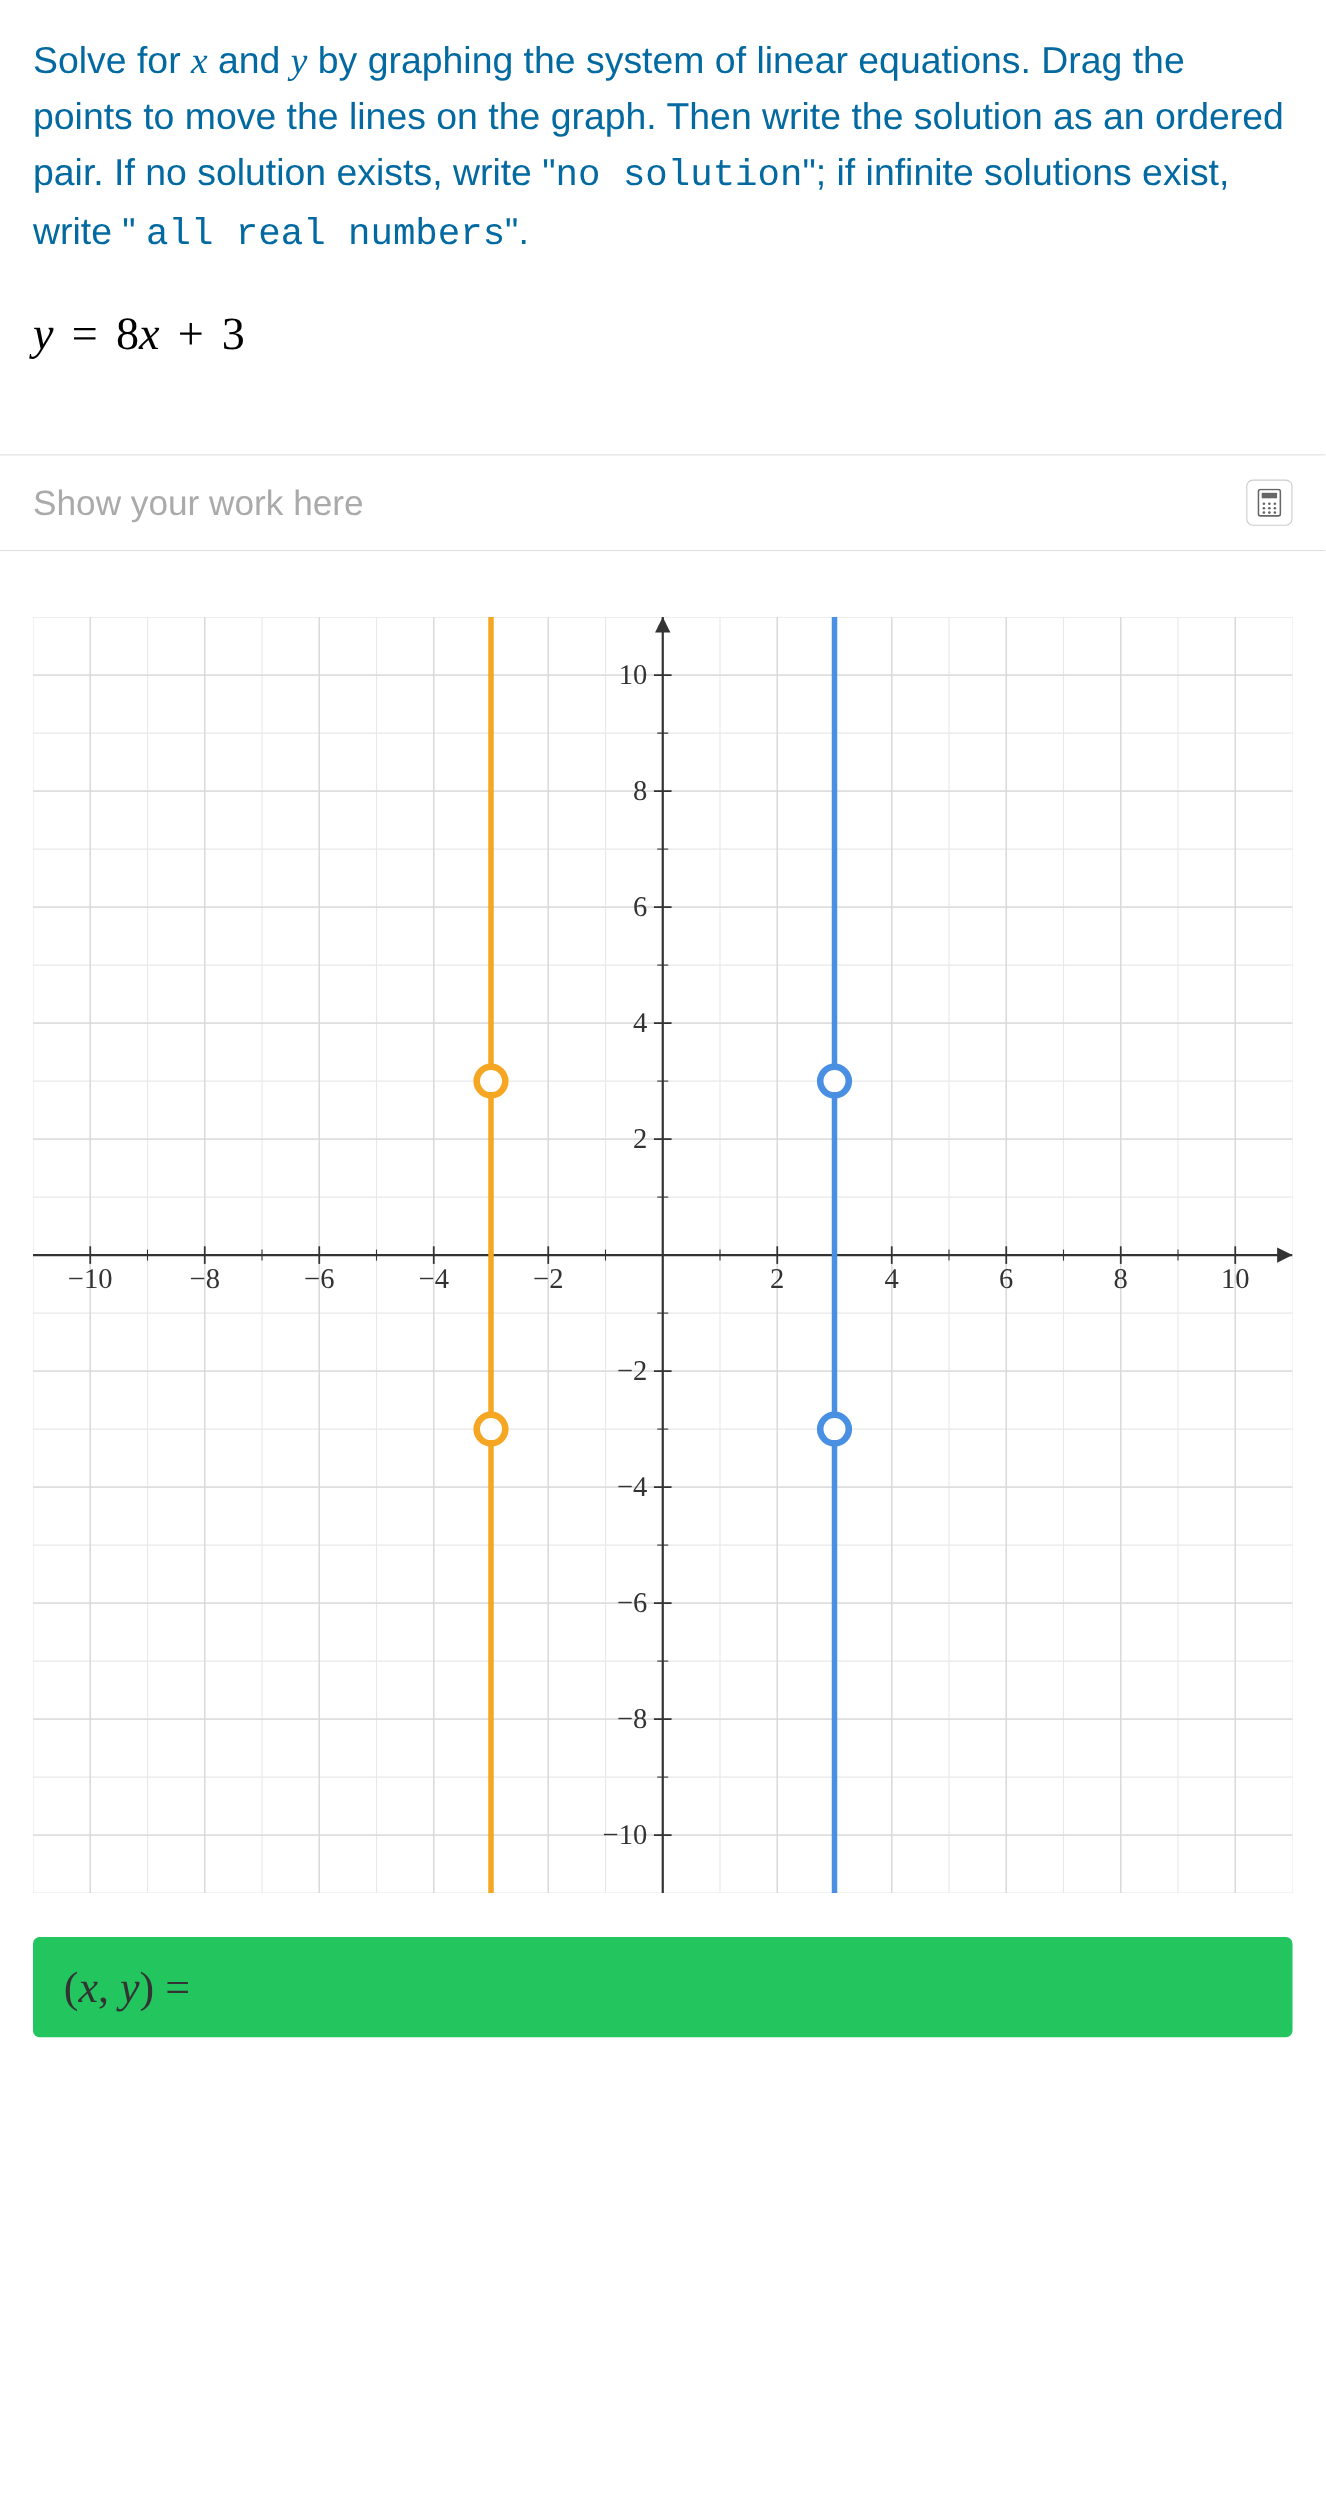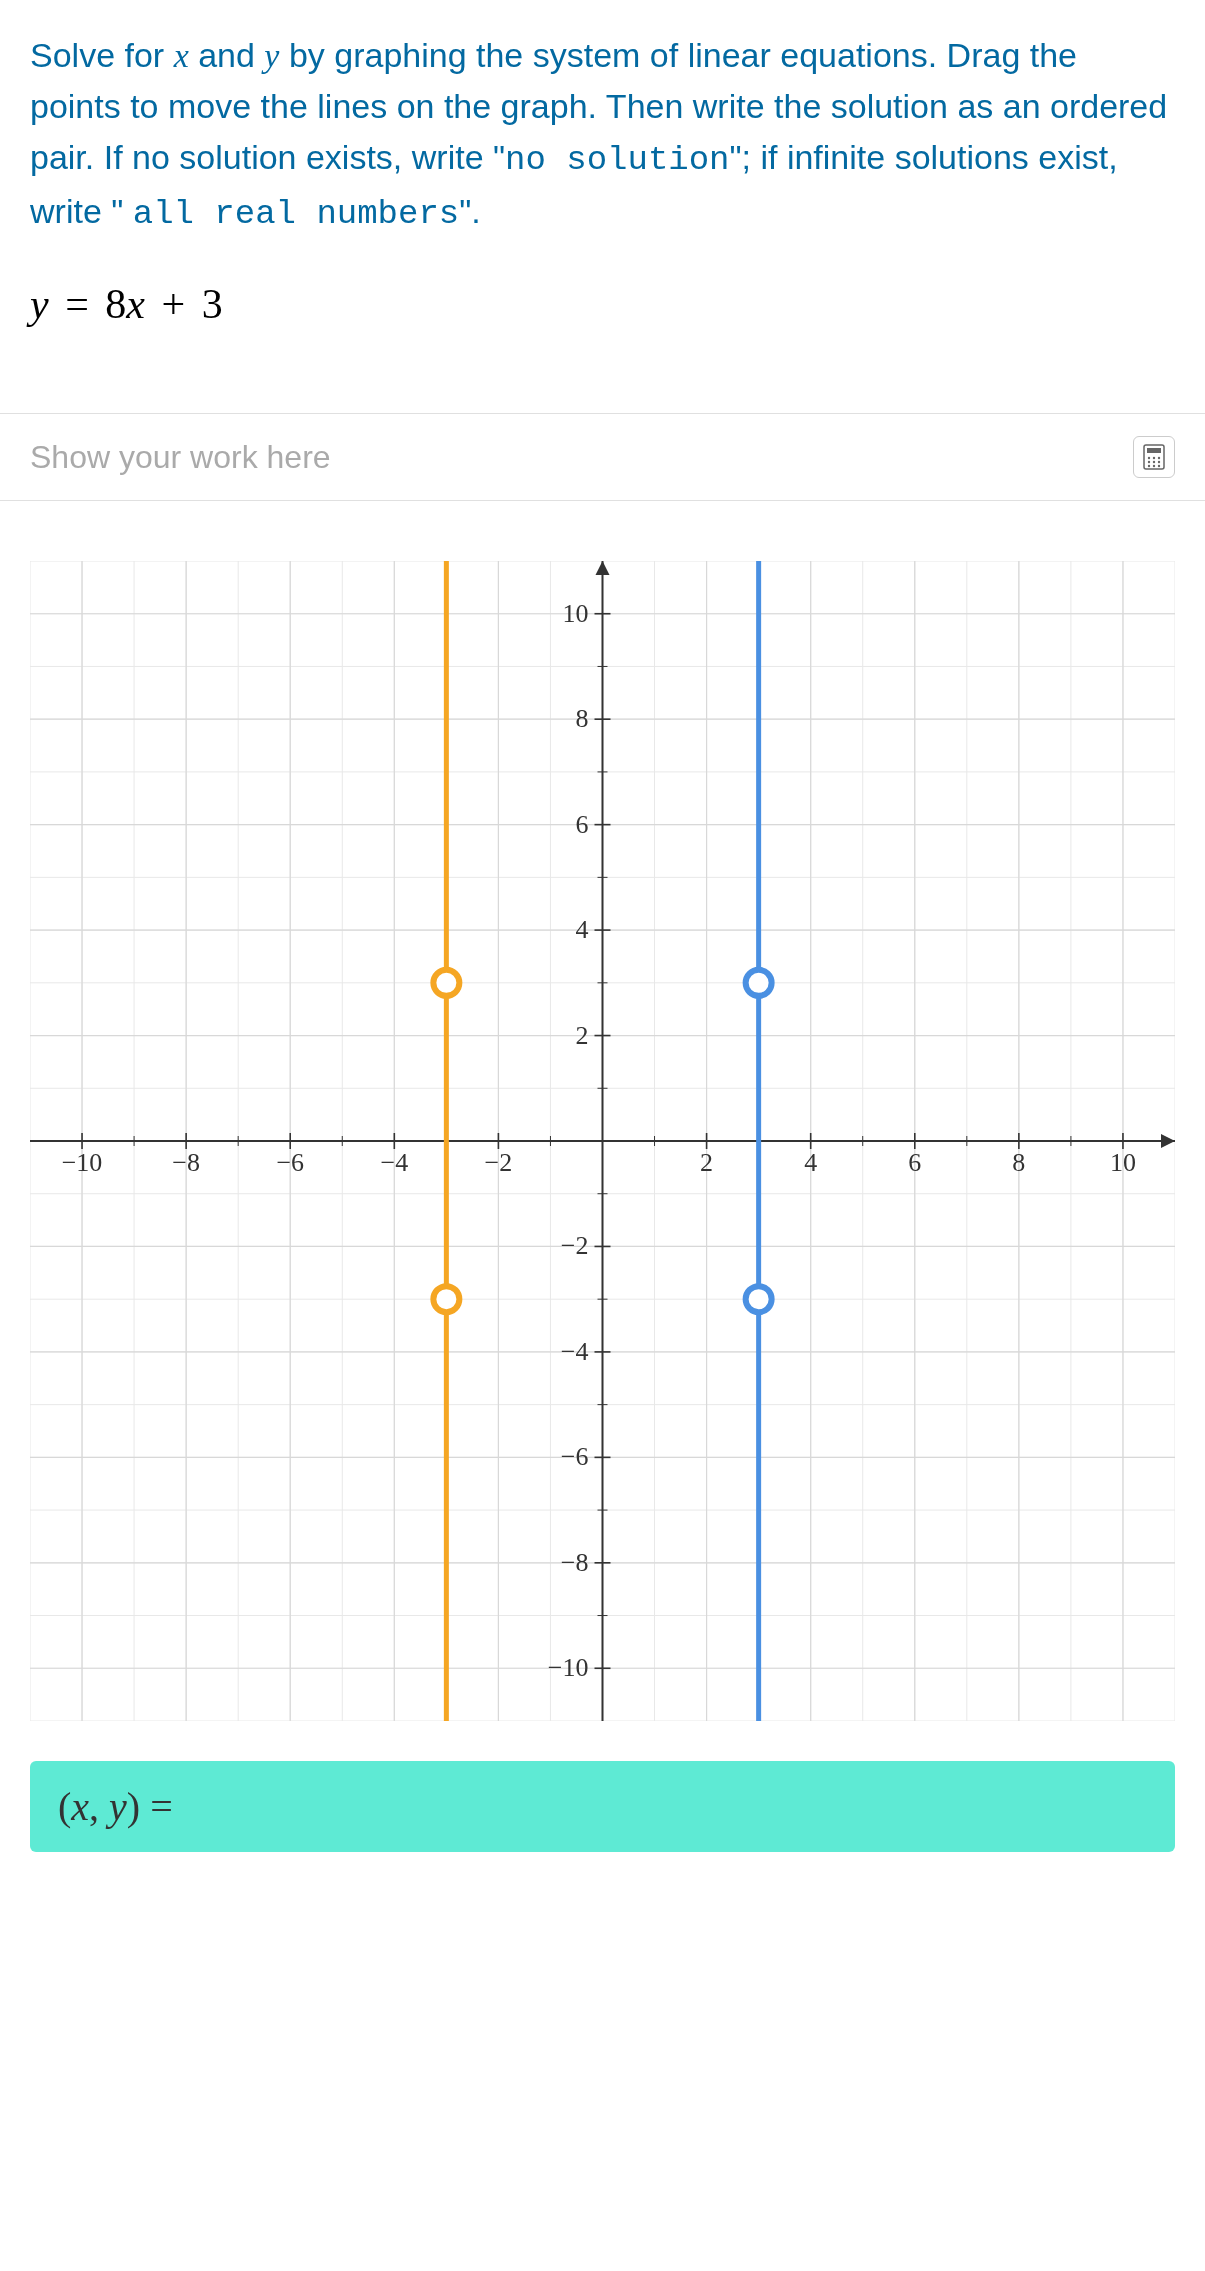--- a/index.html
+++ b/index.html
@@ -11,21 +11,21 @@
   .equations { padding: 20px 30px 40px 30px; }
   .equation { font-family: 'Times New Roman', serif; font-size: 42px; font-style: italic; color: #000; margin-bottom: 45px; }
   .equation .num { font-style: normal; }
   .equation .op { font-style: normal; padding: 0 6px; }
   .work-area { border-top: 1px solid #e0e0e0; border-bottom: 1px solid #e0e0e0; padding: 22px 30px; display: flex; justify-content: space-between; align-items: center; }
   .work-placeholder { color: #aaa; font-size: 32px; font-weight: 400; }
   .calc-button { width: 42px; height: 42px; border: 1px solid #ccc; border-radius: 6px; background: #fff; display: flex; align-items: center; justify-content: center; cursor: pointer; }
   .graph-section { padding: 60px 30px 20px 30px; }
   .graph-wrapper { position: relative; width: 1145px; height: 1160px; }
   .answer-section { padding: 20px 30px; }
-  .answer-box { background: #5eead4; border-radius: 6px; padding: 22px 28px; font-family: 'Times New Roman', serif; font-size: 40px; color: #333; }
+  .answer-box { background: #22c55e; border-radius: 6px; padding: 22px 28px; font-family: 'Times New Roman', serif; font-size: 40px; color: #333; }
   .answer-box .paren { font-style: normal; }
   .answer-box .var { font-style: italic; }
 </style>
 </head>
 <body>
 
 <div class="container">
 
   <div class="problem-text">
     <span>Solve for </span><span class="math-var">x</span><span> and </span><span class="math-var">y</span><span> by graphing the system of linear equations. Drag the points to move the lines on the graph. Then write the solution as an ordered pair. If no solution exists, write "</span><span class="tt">no solution</span><span>"; if infinite solutions exist, write " </span><span class="tt">all real numbers</span><span>".</span>

